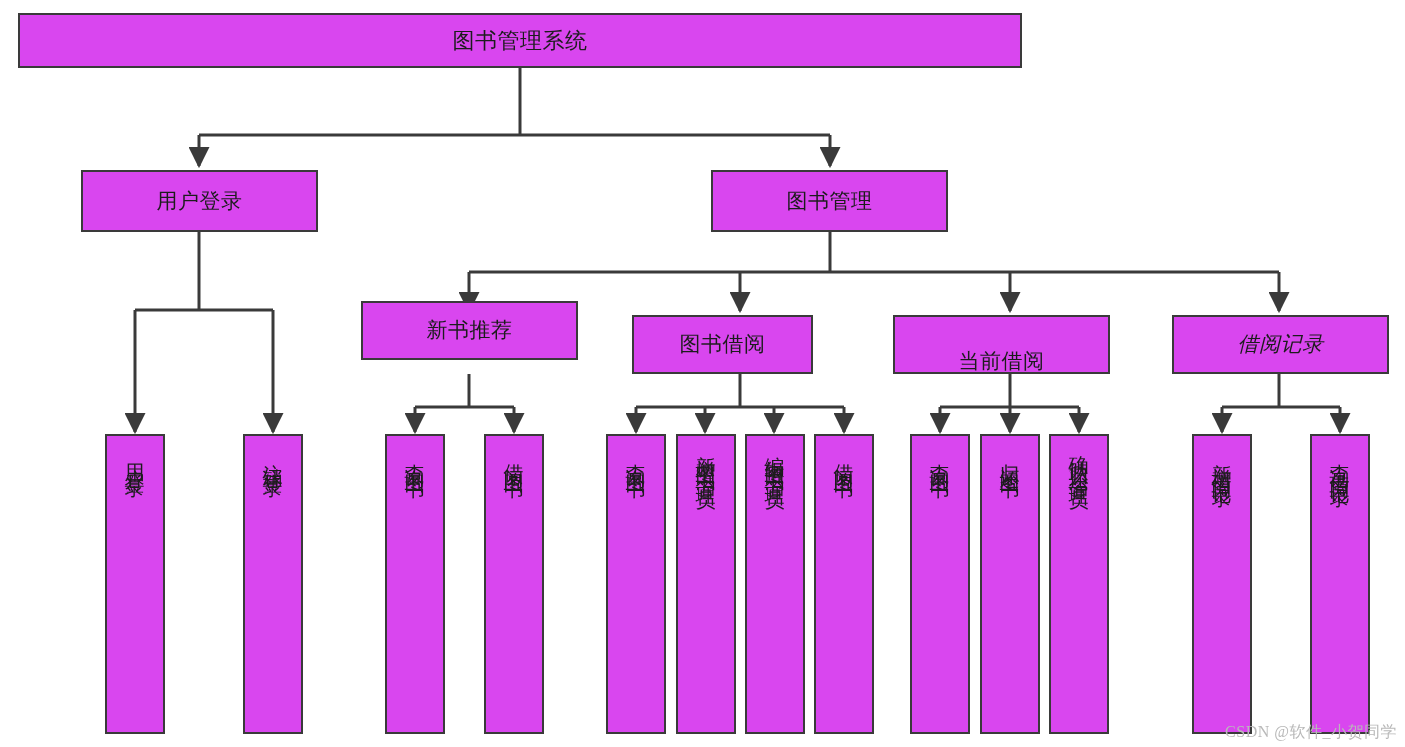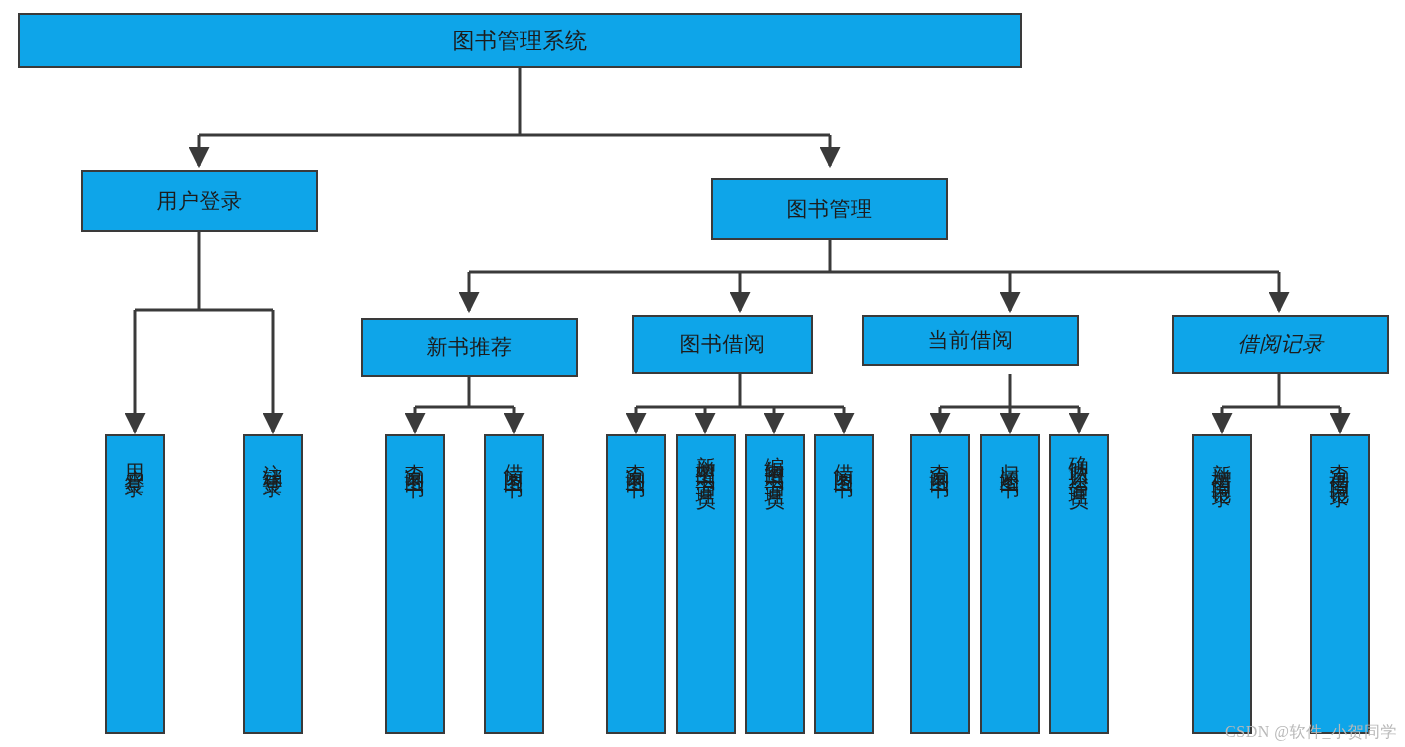--- a/index.html
+++ b/index.html
@@ -23,21 +23,21 @@
     left: 0;
     top: 0;
     width: 1405px;
     height: 747px;
     pointer-events: none;
   }
   .node {
     position: absolute;
     box-sizing: border-box;
     border: 2px solid #3a3a3a;
-    background: #0ea5e9;
+    background: #d946ef;
     display: flex;
     align-items: center;
     justify-content: center;
     color: #1c1c1c;
   }
   .node .label {
     display: block;
     text-align: center;
     line-height: 1.06;
     letter-spacing: 0.5px;
@@ -135,31 +135,31 @@
     </g>
   </svg>
 
   <div class="node horiz root" style="left:18px; top:13px; width:1004px; height:55px;">
     <span class="label">图书管理系统</span>
   </div>
 
   <div class="node horiz" style="left:81px; top:170px; width:237px; height:62px;">
     <span class="label">用户登录</span>
   </div>
-  <div class="node horiz" style="left:711px; top:170px; width:237px; height:62px;margin-top:8px;">
+  <div class="node horiz" style="left:711px; top:170px; width:237px; height:62px;">
     <span class="label">图书管理</span>
   </div>
 
-  <div class="node horiz" style="left:361px; top:318px; width:217px; height:59px;">
+  <div class="node horiz" style="left:361px; top:301px; width:217px; height:59px;">
     <span class="label">新书推荐</span>
   </div>
   <div class="node horiz" style="left:632px; top:315px; width:181px; height:59px;">
     <span class="label">图书借阅</span>
   </div>
-  <div class="node horiz" style="left:862px; top:315px; width:217px; height:51px;">
+  <div class="node horiz" style="left:893px; top:315px; width:217px; height:59px;align-items:flex-end;">
     <span class="label">当前借阅</span>
   </div>
   <div class="node horiz" style="left:1172px; top:315px; width:217px; height:59px;font-style:italic;">
     <span class="label">借阅记录</span>
   </div>
 
   <div class="node vert" style="left:105px; top:434px; width:60px; height:300px;">
     <span class="label">用户登录</span>
   </div>
   <div class="node vert" style="left:243px; top:434px; width:60px; height:300px;">

